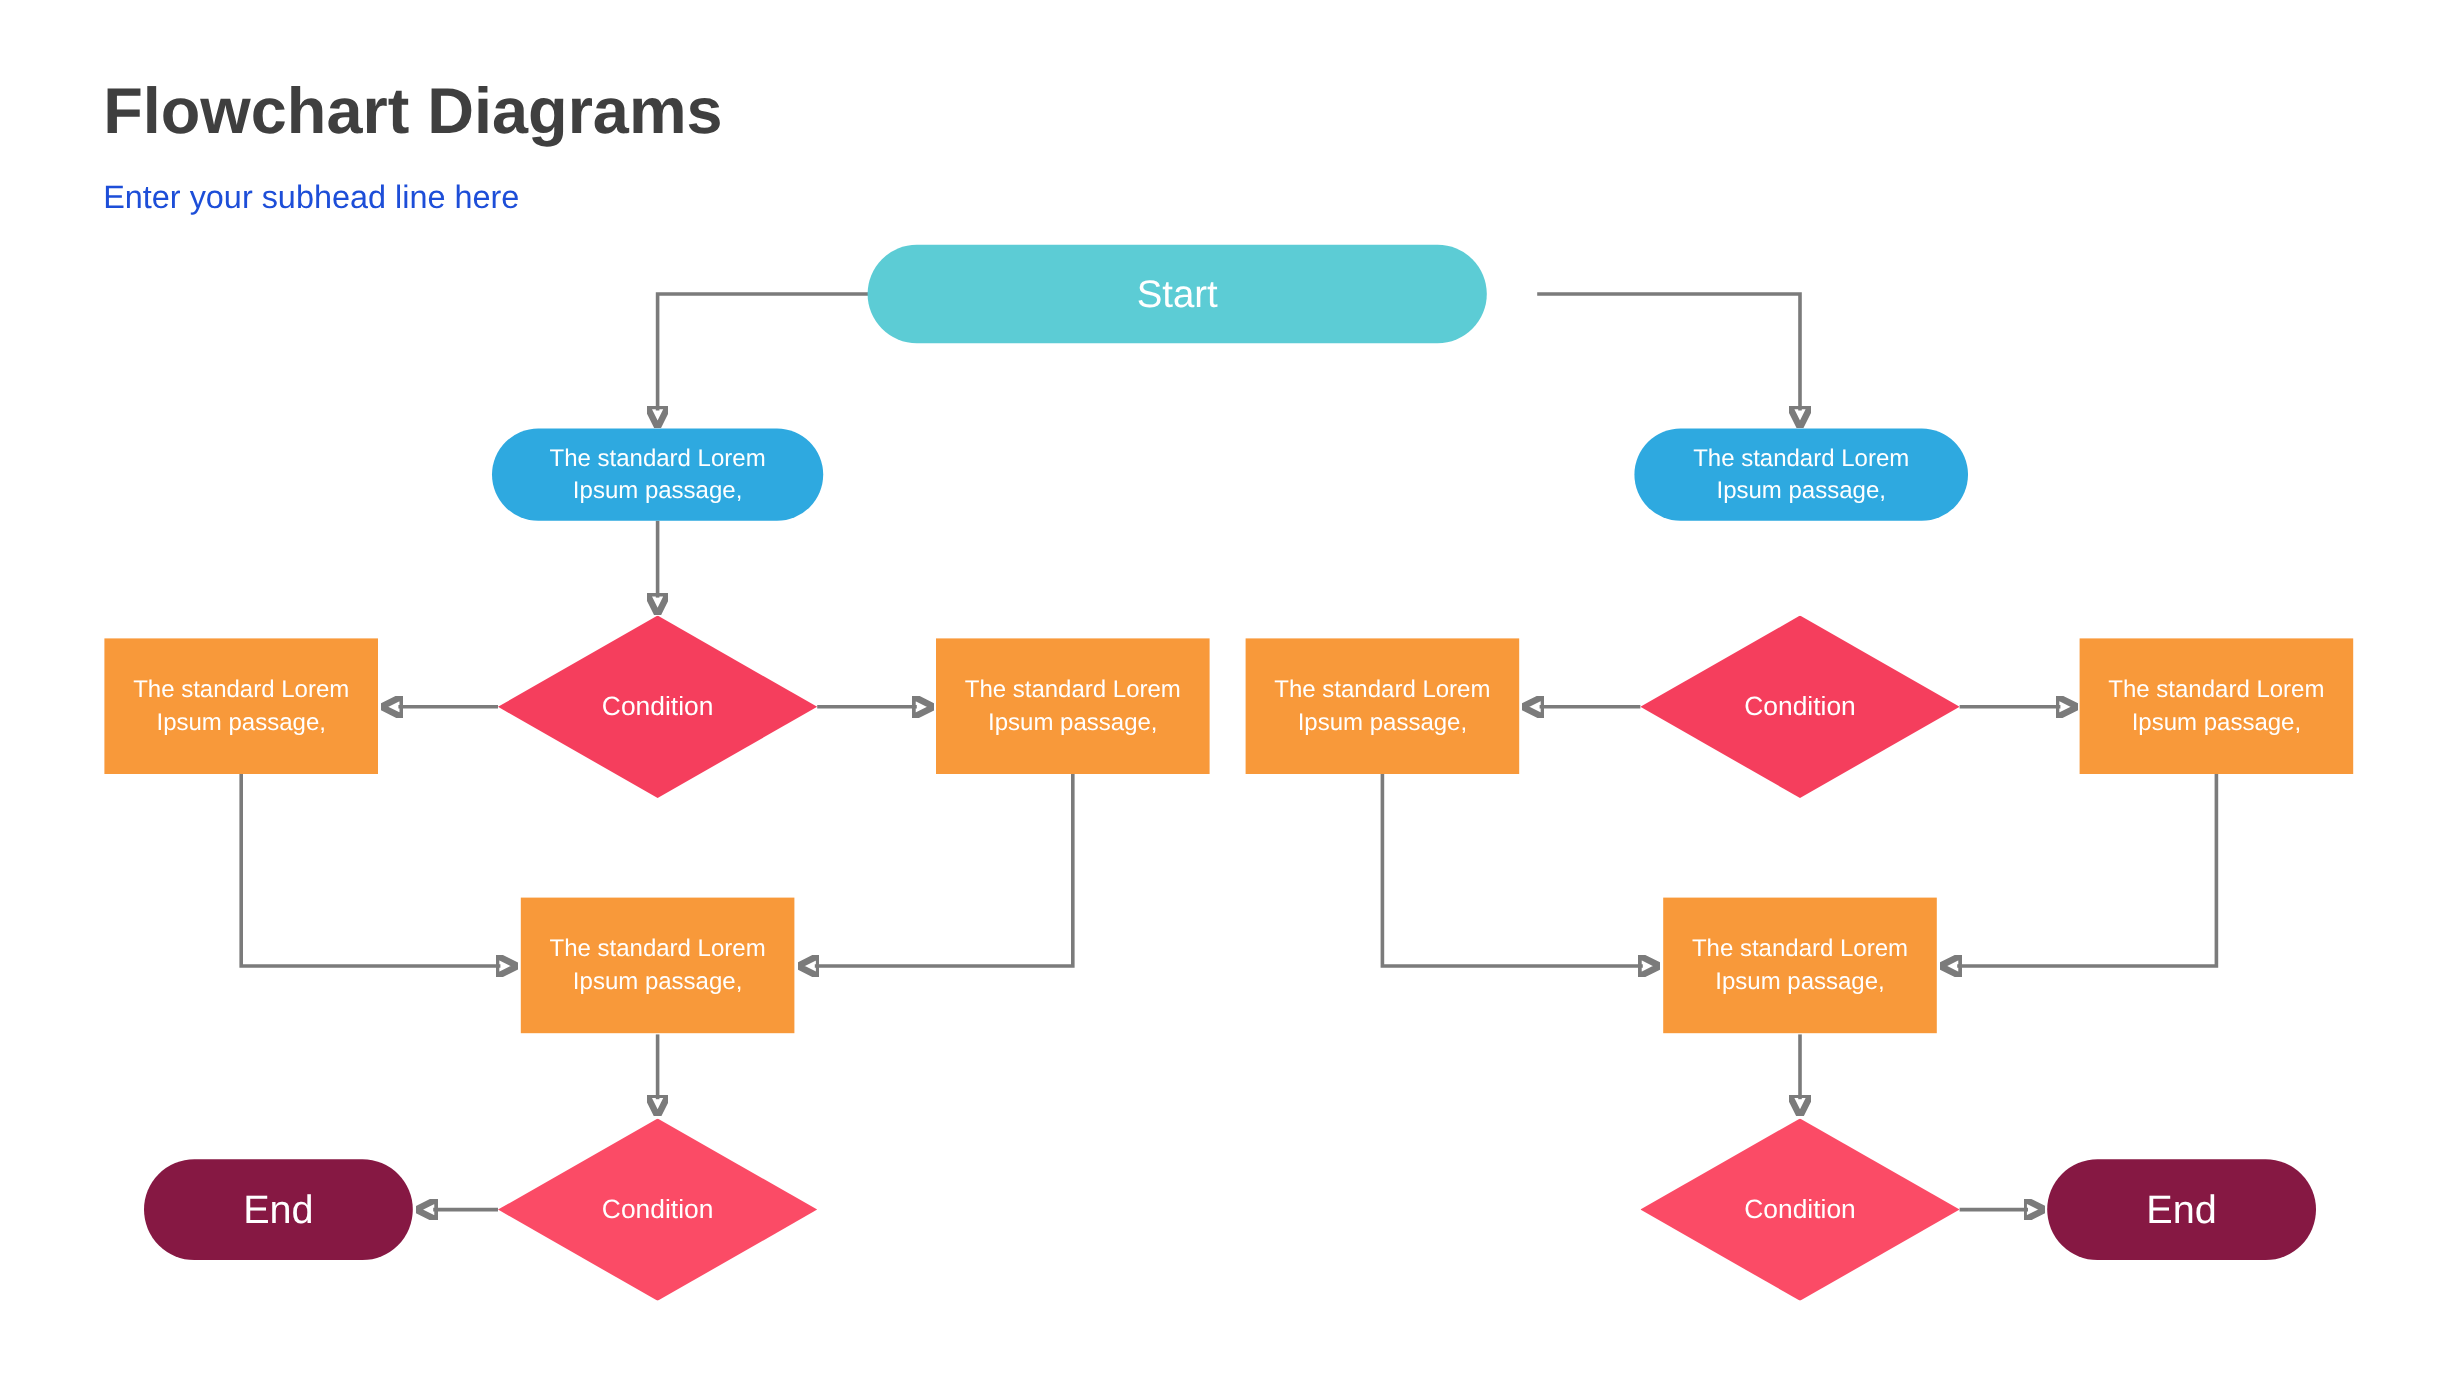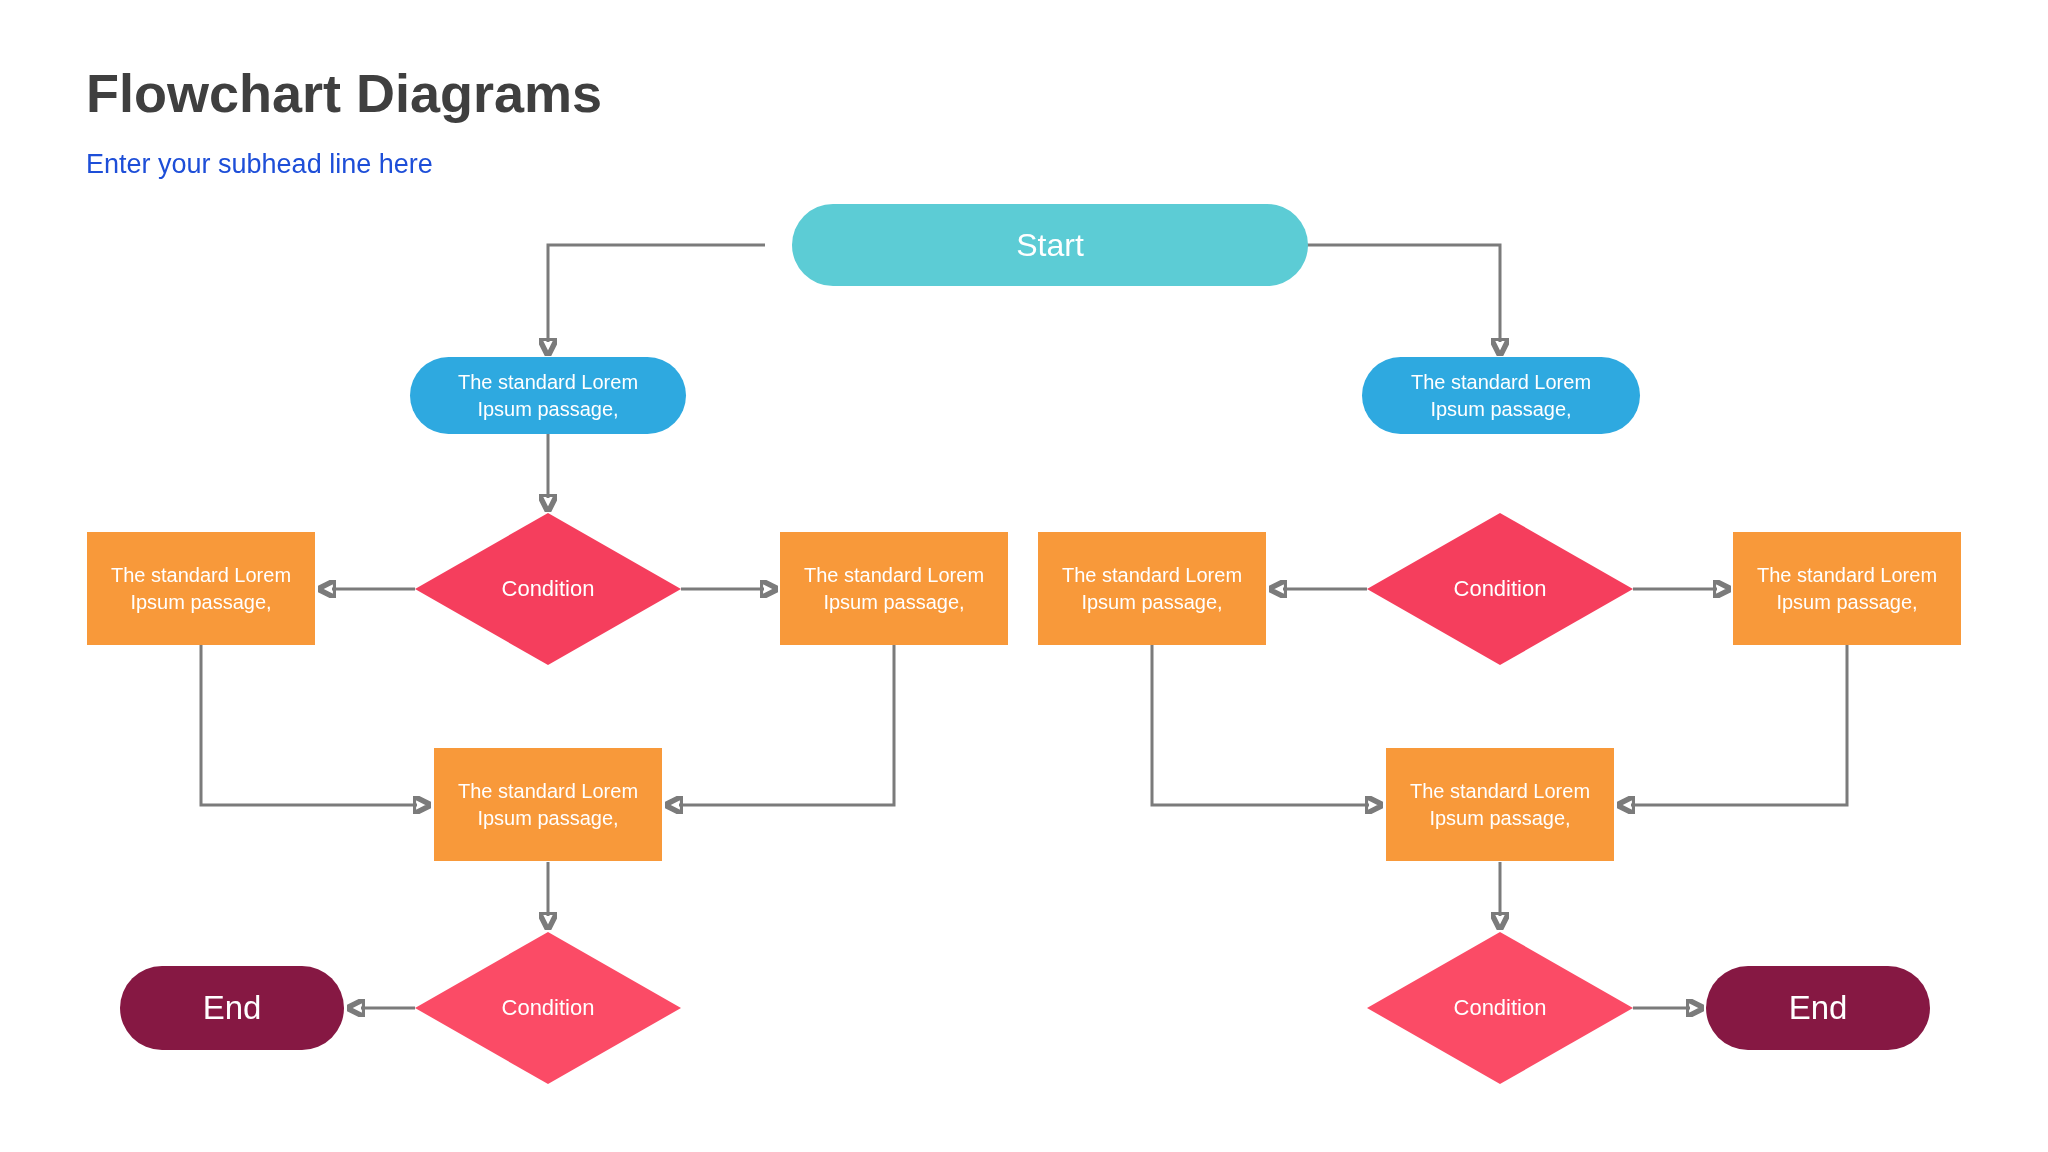--- a/index.html
+++ b/index.html
@@ -18,21 +18,21 @@
   .connectors{position:absolute;left:0;top:0;width:2048px;height:1152px;}
   .connectors path{fill:none;stroke:#7b7b7b;stroke-width:3px;}
   .node{
     position:absolute;display:flex;flex-direction:column;align-items:center;justify-content:center;
     color:#ffffff;text-align:center;line-height:1.32;
   }
   .pill{border-radius:999px;}
   .dmd{clip-path:polygon(50% 0,100% 50%,50% 100%,0 50%);width:266px;height:152px;font-size:22px;}
   .obox{width:228px;height:113px;font-size:20px;}
   .bluepill{font-size:20px;}
-  .n-start{left:792px;top:204px;width:516px;height:82px;font-size:32px;}
+  .n-start{left:723px;top:204px;width:516px;height:82px;font-size:32px;}
   .n-pbl{left:410px;top:357px;width:276px;height:77px;}
   .n-pbr{left:1362px;top:357px;width:278px;height:77px;}
   .n-o1{left:87px;top:532px;}
   .n-o2{left:780px;top:532px;}
   .n-o3{left:1038px;top:532px;}
   .n-o4{left:1733px;top:532px;}
   .n-d1l{left:415px;top:513px;}
   .n-d1r{left:1367px;top:513px;}
   .n-oml{left:434px;top:748px;}
   .n-omr{left:1386px;top:748px;}

